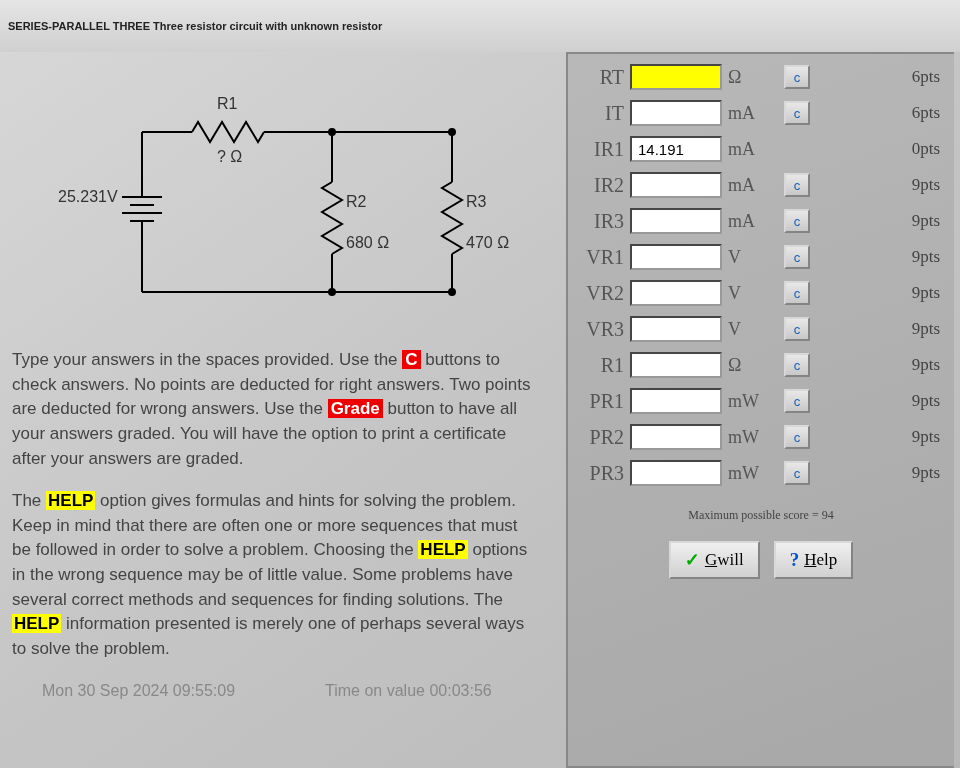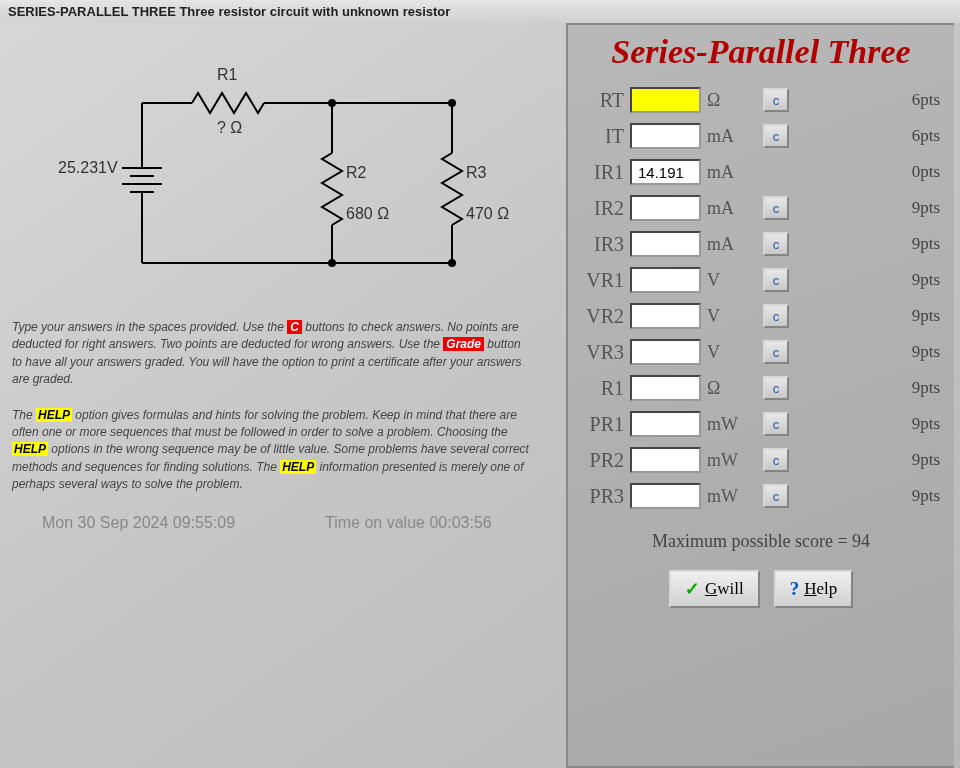--- a/index.html
+++ b/index.html
@@ -15,22 +15,22 @@
       position: absolute;
       top: 0;
       left: 0;
       width: 960px;
       height: 768px;
       background: linear-gradient(145deg, #d8d8d8 0%, #c5c5c5 50%, #b8b8b8 100%);
       display: flex;
       flex-direction: column;
     }
     .title-bar {
-      padding: 4px 8px;
-      font-size: 13px;
+      padding: 20px 8px;
+      font-size: 11px;
       font-weight: bold;
       color: #222;
       background: linear-gradient(180deg, #e5e5e5, #d0d0d0);
     }
     .content {
       flex: 1;
       display: flex;
       gap: 28px;
       padding: 0 6px;
     }
@@ -46,24 +46,23 @@
       margin-bottom: 16px;
     }
     .circuit-area svg {
       position: absolute;
       top: 0;
       left: 20px;
       width: 500px;
       height: 270px;
     }
     .instructions {
-      font-size: 12px;
+      font-size: 17px;
       color: #444;
       line-height: 1.45;
-      font-style: italic;
     }
     .instructions p {
       margin-bottom: 18px;
     }
     .hl-red {
       background: #e00;
       color: #fff;
       padding: 0 3px;
       font-weight: bold;
     }
@@ -103,21 +102,21 @@
     }
     .row-label {
       width: 48px;
       text-align: right;
       font-size: 20px;
       color: #555;
       font-family: 'Times New Roman', serif;
       padding-right: 6px;
     }
     .row-input {
-      width: 71px;
+      width: 92px;
       height: 26px;
       border: 2px inset #999;
       background: #fff;
       padding: 2px 6px;
       font-size: 15px;
       font-family: Arial, sans-serif;
     }
     .row-input.active {
       background: #ffff00;
     }
@@ -139,21 +138,21 @@
       margin-left: 18px;
     }
     .row-pts {
       margin-left: auto;
       font-size: 17px;
       color: #444;
       font-family: 'Times New Roman', serif;
     }
     .max-score {
       text-align: center;
-      font-size: 18px;
+      font-size: 12px;
       color: #444;
       margin-top: 20px;
       font-family: 'Times New Roman', serif;
     }
     .bottom-btns {
       display: flex;
       gap: 14px;
       justify-content: center;
       margin-top: 18px;
     }
@@ -241,21 +240,20 @@
         </p>
       </div>
 
       <div class="status-bar">
         <span>Mon  30 Sep 2024   09:55:09</span>
         <span>Time on value   00:03:56</span>
       </div>
     </div>
 
     <div class="right-panel">
-      <div class="script-title">Series-Parallel Three</div>
 
       <div class="rows" id="rows-container">
           <div class="row">
             <div class="row-label">RT</div>
             <input class="row-input active" style="">
             <div class="row-unit">Ω</div>
             <button class="c-btn">c</button>
             <div class="row-pts">6pts</div>
           </div>
           <div class="row">

